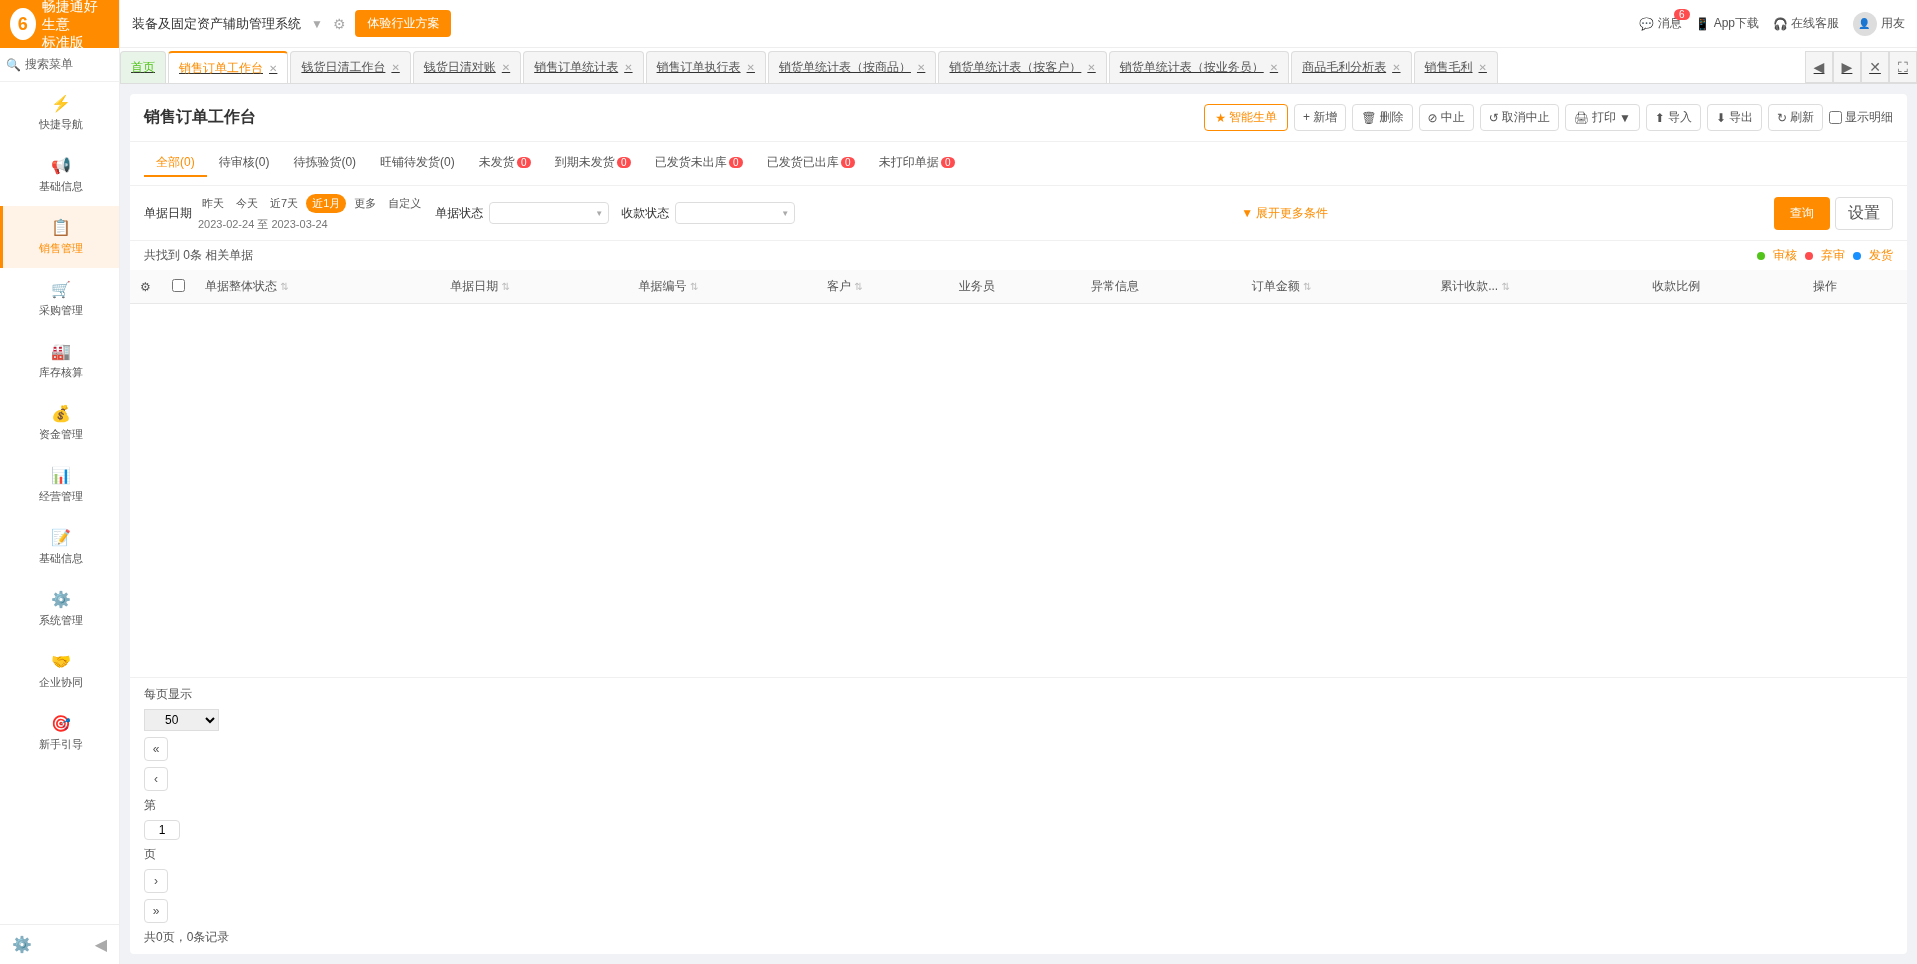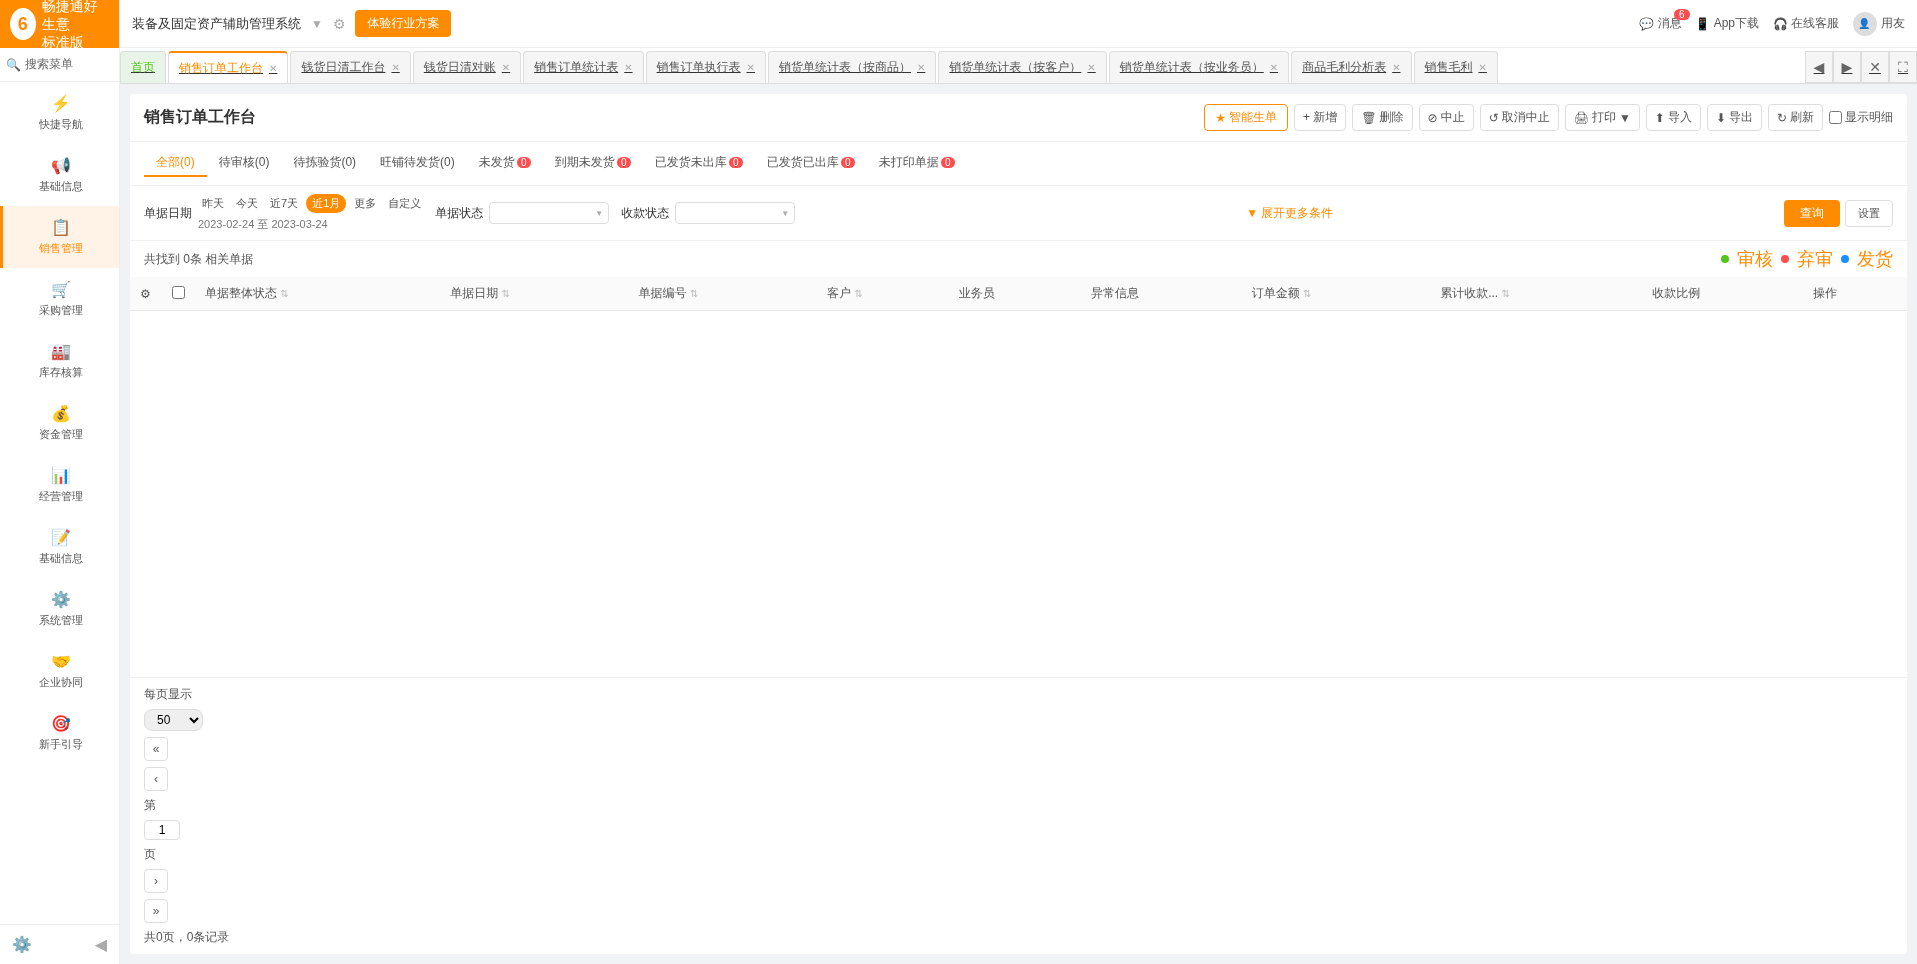--- a/index.html
+++ b/index.html
@@ -41,21 +41,21 @@
     .content { flex: 1; overflow: hidden; display: flex; flex-direction: column; background: #f0f2f5; padding: 10px; gap: 8px; }
 
     
     .workspace { background: #fff; border-radius: 4px; flex: 1; display: flex; flex-direction: column; overflow: hidden; }
     .workspace-header { padding: 10px 14px; display: flex; align-items: center; justify-content: space-between; border-bottom: 1px solid #f0f0f0; }
     .workspace-title { font-size: 16px; font-weight: bold; color: #333; }
     .workspace-actions { display: flex; align-items: center; gap: 6px; }
     .btn-smart { background: #fff; border: 1px solid #ff8c00; color: #ff8c00; border-radius: 4px; padding: 4px 10px; font-size: 12px; cursor: pointer; display: flex; align-items: center; gap: 3px; }
     .btn-action { background: #fff; border: 1px solid #ddd; color: #555; border-radius: 4px; padding: 4px 8px; font-size: 12px; cursor: pointer; display: flex; align-items: center; gap: 3px; }
     .btn-query { background: #ff8c00; border: none; color: #fff; border-radius: 4px; padding: 5px 16px; font-size: 12px; cursor: pointer; }
-    .btn-set { background: #fff; border: 1px solid #ddd; color: #555; border-radius: 4px; padding: 5px 12px; font-size: 11px; cursor: pointer; }
+    .btn-set { background: #fff; border: 1px solid #ddd; color: #555; border-radius: 4px; padding: 5px 12px; font-size: 16px; cursor: pointer; }
     .checkbox-label { display: flex; align-items: center; gap: 3px; font-size: 12px; color: #555; cursor: pointer; }
 
     
     .filter-tabs { display: flex; align-items: center; padding: 8px 14px; gap: 0; border-bottom: 1px solid #f0f0f0; }
     .filter-tab { padding: 4px 12px; font-size: 12px; cursor: pointer; color: #555; border-bottom: 2px solid transparent; }
     .filter-tab.active { color: #ff8c00; border-bottom-color: #ff8c00; }
     .filter-tab .count-badge { display: inline-flex; align-items: center; justify-content: center; background: #ff4d4f; color: #fff; border-radius: 10px; font-size: 10px; padding: 0 4px; min-width: 14px; margin-left: 2px; }
 
     
     .search-bar { padding: 8px 14px; display: flex; align-items: center; gap: 10px; flex-wrap: wrap; border-bottom: 1px solid #f0f0f0; }
@@ -65,34 +65,34 @@
     .date-btn { font-size: 11px; color: #555; cursor: pointer; padding: 2px 4px; border-radius: 2px; }
     .date-btn.active { background: #ff8c00; color: #fff; border-radius: 10px; padding: 2px 6px; }
     .date-display { font-size: 11px; color: #777; margin-top: 2px; }
     .search-select { border: 1px solid #ddd; border-radius: 4px; padding: 3px 20px 3px 6px; font-size: 12px; appearance: none; background: #fff; min-width: 120px; cursor: pointer; }
     .expand-btn { color: #ff8c00; font-size: 12px; cursor: pointer; display: flex; align-items: center; gap: 3px; border: none; background: none; }
     .search-right { display: flex; flex-direction: row; gap: 5px; margin-left: auto; }
 
     
     .table-info { padding: 6px 14px; display: flex; align-items: center; justify-content: space-between; font-size: 12px; color: #555; }
     .table-actions { display: flex; align-items: center; gap: 8px; }
-    .table-action-btn { font-size: 18px; color: #ff8c00; cursor: pointer; display: flex; align-items: center; gap: 2px; }
+    .table-action-btn { font-size: 12px; color: #ff8c00; cursor: pointer; display: flex; align-items: center; gap: 2px; }
     .data-table { width: 100%; border-collapse: collapse; font-size: 12px; }
     .data-table th { background: #fafafa; border-bottom: 1px solid #e8e8e8; padding: 8px 10px; text-align: left; font-weight: 500; color: #555; white-space: nowrap; }
     .data-table th .sort-icon { color: #bbb; font-size: 10px; cursor: pointer; }
     .table-scroll { overflow-x: auto; flex: 1; }
 
     
     .empty-state { display: flex; flex-direction: column; align-items: center; justify-content: center; flex: 1; padding: 40px; color: #bbb; }
     .empty-icon { font-size: 80px; margin-bottom: 12px; opacity: 0.5; }
     .empty-text { font-size: 13px; color: #bbb; }
 
     
     .pagination { padding: 8px 14px; display: flex; align-items: flex-start; justify-content: flex-end; gap: 6px; font-size: 12px; color: #555; border-top: 1px solid #f0f0f0; flex-direction: column; }
-    .page-size-select { border: 1px solid #ddd; border-radius: 8px; padding: 2px 8px; font-size: 12px; }
+    .page-size-select { border: 1px solid #ddd; border-radius: 0; padding: 2px 16px; font-size: 12px; }
     .page-btn { width: 24px; height: 24px; display: flex; align-items: center; justify-content: center; border: 1px solid #ddd; border-radius: 4px; cursor: pointer; color: #555; font-size: 12px; background: #fff; }
     .page-input { border: 1px solid #ddd; border-radius: 4px; width: 36px; text-align: center; padding: 2px 4px; font-size: 12px; }
 
     .select-wrapper { position: relative; display: inline-block; }
     .select-wrapper::after { content: '▼'; position: absolute; right: 6px; top: 50%; transform: translateY(-50%); font-size: 8px; color: #aaa; pointer-events: none; }
     .select-wrapper select { padding-right: 20px; }
   </style>
 </head>
 <body>
 

